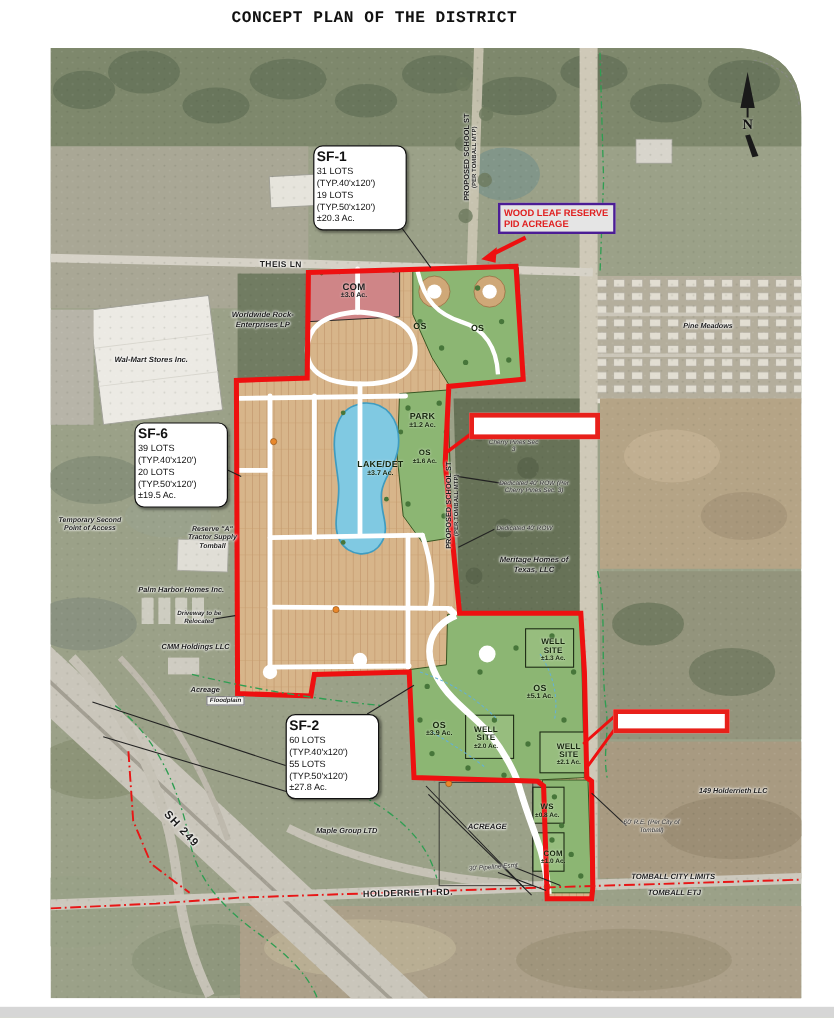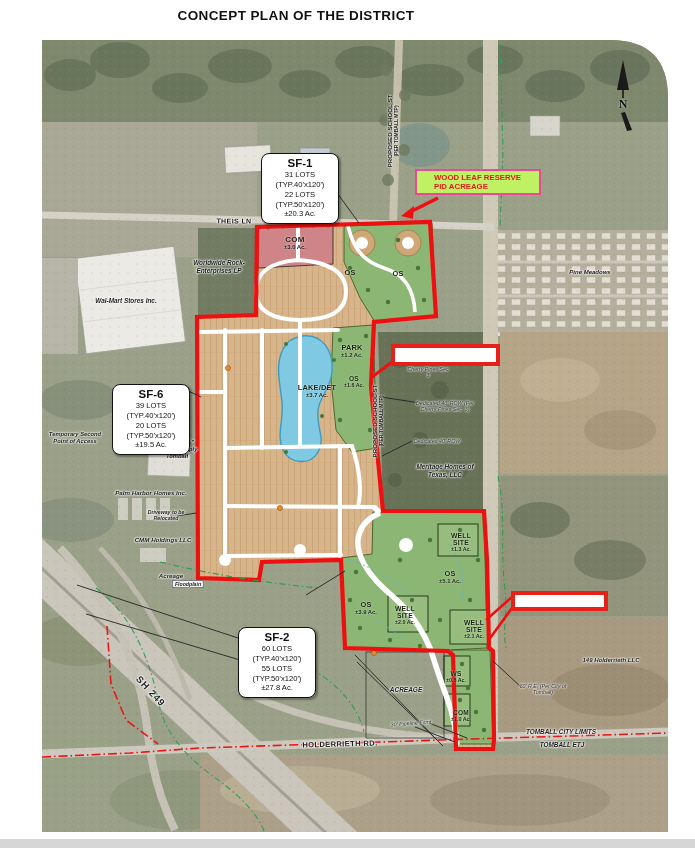--- a/index.html
+++ b/index.html
@@ -1,19 +1,19 @@
 <!DOCTYPE html>
 <html><head>
 <meta charset="utf-8">
 <style>
   html,body{margin:0;padding:0;}
   body{width:695px;height:848px;position:relative;background:#ffffff;overflow:hidden;
        font-family:"Liberation Sans",sans-serif;}
-  .title{position:absolute;left:0;top:8px;width:592px;text-align:center;
-         font-family:Liberation Sans, sans-serif;font-weight:bold;font-size:13.5px;
+  .title{position:absolute;left:16px;top:8px;width:592px;text-align:center;
+         font-family:Liberation Mono, monospace;font-weight:bold;font-size:13.5px;
          letter-spacing:.4px;color:#111;}
   svg.art{position:absolute;left:0;top:0;}
   
   .lbl{position:absolute;transform:translate(-50%,-50%);white-space:nowrap;text-align:center;
        font:italic bold 6.4px "Liberation Sans",sans-serif;color:#1c1c1c;
        text-shadow:0 0 2px #fff,0 0 2px #fff,0 0 3px #fff;z-index:4;}
   .wrap{white-space:normal;line-height:1.2;}
   .road{font:bold 7px "Liberation Sans",sans-serif;font-style:normal;letter-spacing:.4px;}
   .note{font:italic 5.3px "Liberation Sans",sans-serif;font-weight:normal;color:#2a2a2a;}
   .boxed{background:rgba(255,255,255,.85);border:.5px solid #777;padding:0 2px;font-size:5.2px;}
@@ -23,26 +23,26 @@
   .vlab .v1{font:bold 6.2px "Liberation Sans",sans-serif;}
   .vlab .v2{font:bold 5px "Liberation Sans",sans-serif;}
   
   .zone{position:absolute;transform:translate(-50%,-50%);text-align:center;z-index:4;
         color:#16260d;text-shadow:0 0 2px rgba(255,255,255,.8);line-height:1.1;}
   .zone .zn{font:bold 7.4px "Liberation Sans",sans-serif;letter-spacing:.2px;}
   .zone .za{font:bold 5.9px "Liberation Sans",sans-serif;}
   .zone.dark{color:#222;}
   
   .sfbox{position:absolute;width:72px;background:#fff;border:1.4px solid #111;
-         border-radius:8px;padding:3px 2px 4px 2px;text-align:center;z-index:6;
-         box-shadow:1.5px 1.5px 2px rgba(0,0,0,.35);margin-top:32px;}
+         border-radius:8px;padding:3px 2px 4px 2px;text-align:left;z-index:6;
+         box-shadow:1.5px 1.5px 2px rgba(0,0,0,.35);}
   .sfbox .h{font:bold 11.5px "Liberation Sans",sans-serif;color:#111;margin-bottom:1px;}
   .sfbox .l{font:normal 7.6px "Liberation Sans",sans-serif;color:#111;line-height:1.3;}
-  .pidbox{position:absolute;width:88px;background:#bef264;border:2px solid #ec4899;
-          padding:2px 17px;z-index:6;color:#e02020;line-height:1.25;
+  .pidbox{position:absolute;width:88px;background:#e5e5e5;border:2px solid #4c1d95;
+          padding:2px 3px;z-index:6;color:#e02020;line-height:1.25;
           font:bold 7.8px "Liberation Sans",sans-serif;}
   .redact{position:absolute;background:#fff;border:4px solid #e8201a;z-index:6;}
   .north-n{position:absolute;transform:translate(-50%,-50%);z-index:4;
            font:bold 12px "Liberation Serif",serif;color:#111;
            text-shadow:0 0 2px rgba(255,255,255,.7);}
   .graybar{position:absolute;left:0;top:839px;width:695px;height:9px;background:#d6d6d6;z-index:2;}
 </style>
 </head>
 <body>
 
@@ -399,21 +399,21 @@
   <div class="zn" style="font-size:6.6px;">COM</div>
     <div class="za" style="font-size:5.4px;">±1.0 Ac.</div>
 </div>
 
 <div class="north-n" style="left:623px;top:104px;">N</div>
 
 <div class="sfbox" style="left:261px;top:121px;">
   <div class="h">SF-1</div>
   <div class="l">31 LOTS</div>
   <div class="l">(TYP.40'x120')</div>
-  <div class="l">22 LOTS</div>
+  <div class="l">19 LOTS</div>
   <div class="l">(TYP.50'x120')</div>
   <div class="l">±20.3 Ac.</div>
 </div>
 <div class="sfbox" style="left:112px;top:352px;">
   <div class="h">SF-6</div>
   <div class="l">39 LOTS</div>
   <div class="l">(TYP.40'x120')</div>
   <div class="l">20 LOTS</div>
   <div class="l">(TYP.50'x120')</div>
   <div class="l">±19.5 Ac.</div>

